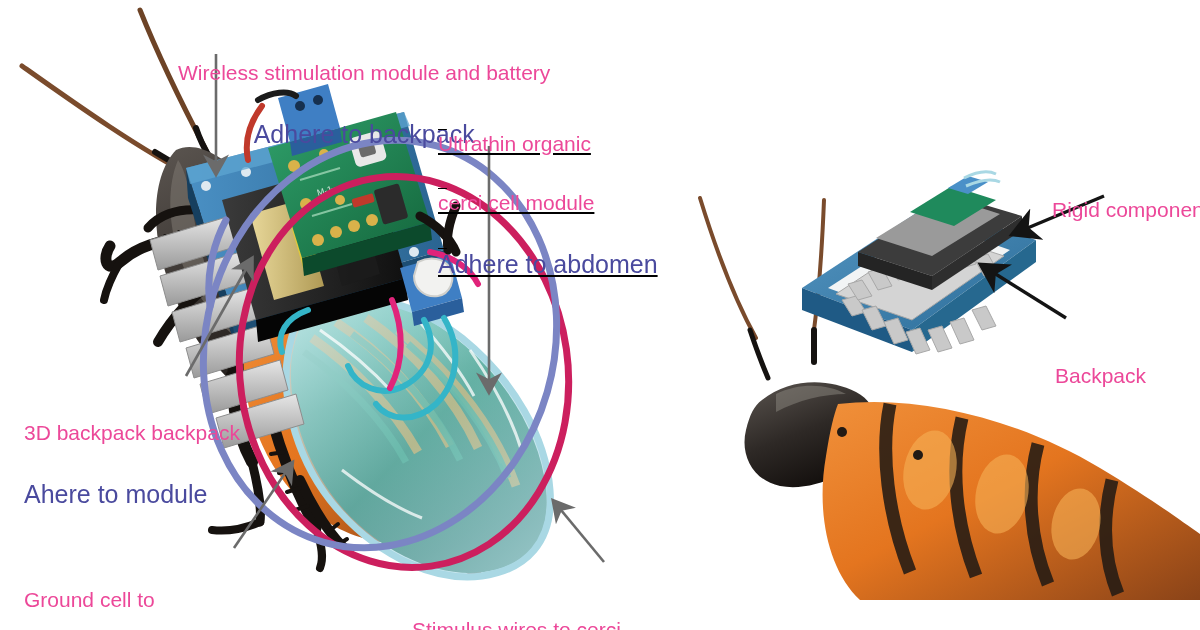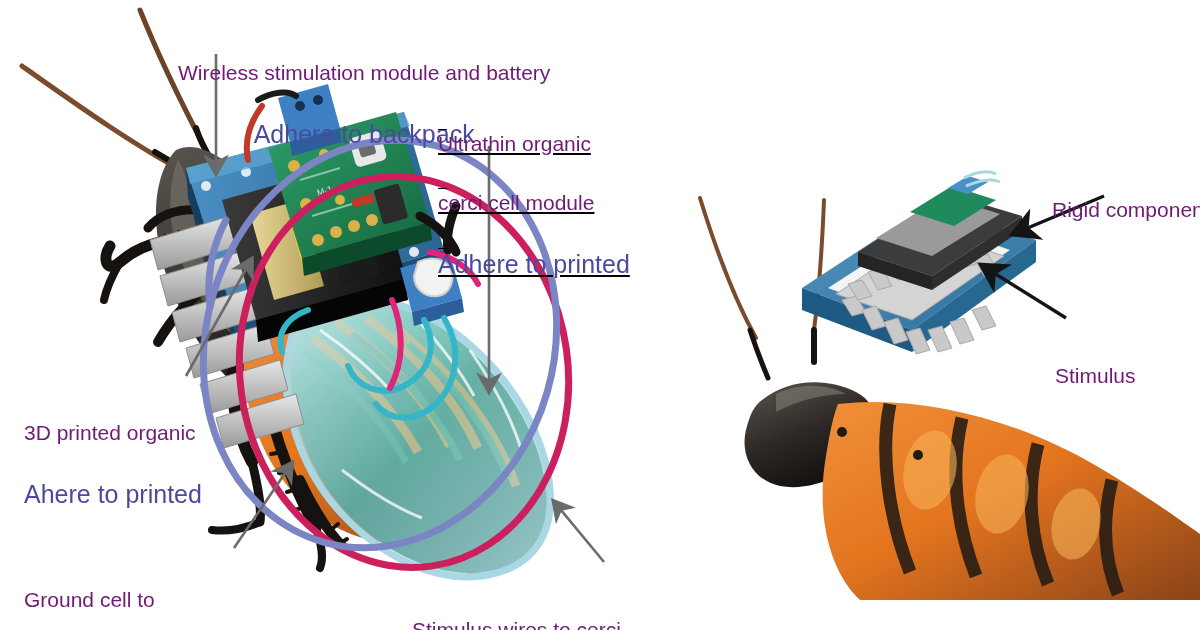--- a/index.html
+++ b/index.html
@@ -1,21 +1,21 @@
 <!DOCTYPE html>
 <html><head>
 <meta charset="utf-8">
 <style>
   html,body{margin:0;padding:0;background:#ffffff;}
   body{width:1200px;height:630px;overflow:hidden;
        font-family:"Liberation Sans",sans-serif;}
   #figure{position:relative;width:1200px;height:630px;background:#fff;}
   svg.layer{position:absolute;left:0;top:0;width:1200px;height:630px;}
   .lbl{position:absolute;white-space:pre;line-height:1.12;}
-  .lbl .t{display:block;color:#701a75;font-size:21px;}
+  .lbl .t{display:block;color:#ec4899;font-size:21px;}
   .lbl .s{display:block;color:#4a4a9e;font-size:25px;}
   .lbl.r .t{font-size:21px;}
 </style>
 </head>
 <body>
 
 <div id="figure">
 
 <svg class="layer" viewBox="0 0 1200 630">
   <defs>
@@ -341,38 +341,38 @@
 </svg>
 
 <div class="lbl" style="left:178px;top:25px;">
   <span class="t">Wireless stimulation module and battery</span>
   <span class="s" style="text-align:center;">Adhere to backpack</span>
 </div>
 
 <div class="lbl" style="left:438px;top:96px;text-decoration:underline;">
   <span class="t">Ultrathin organic</span>
   <span class="t">cerci cell module</span>
-  <span class="s">Adhere to printed</span>
+  <span class="s">Adhere to abdomen</span>
 </div>
 
 <div class="lbl" style="left:24px;top:385px;">
-  <span class="t">3D printed organic</span>
-  <span class="s">Ahere to printed</span>
+  <span class="t">3D backpack backpack</span>
+  <span class="s">Ahere to module</span>
 </div>
 
 <div class="lbl" style="left:24px;top:552px;">
   <span class="t">Ground cell to</span>
   
 </div>
 
 <div class="lbl" style="left:412px;top:582px;">
   <span class="t">Stimulus wires to cerci</span>
 </div>
 
 <div class="lbl r" style="left:1052px;top:162px;">
   <span class="t">Rigid components</span>
 </div>
 
 <div class="lbl r" style="left:1055px;top:328px;">
-  <span class="t">Stimulus</span>
+  <span class="t">Backpack</span>
 </div>
 
 </div>
 
 </body></html>

